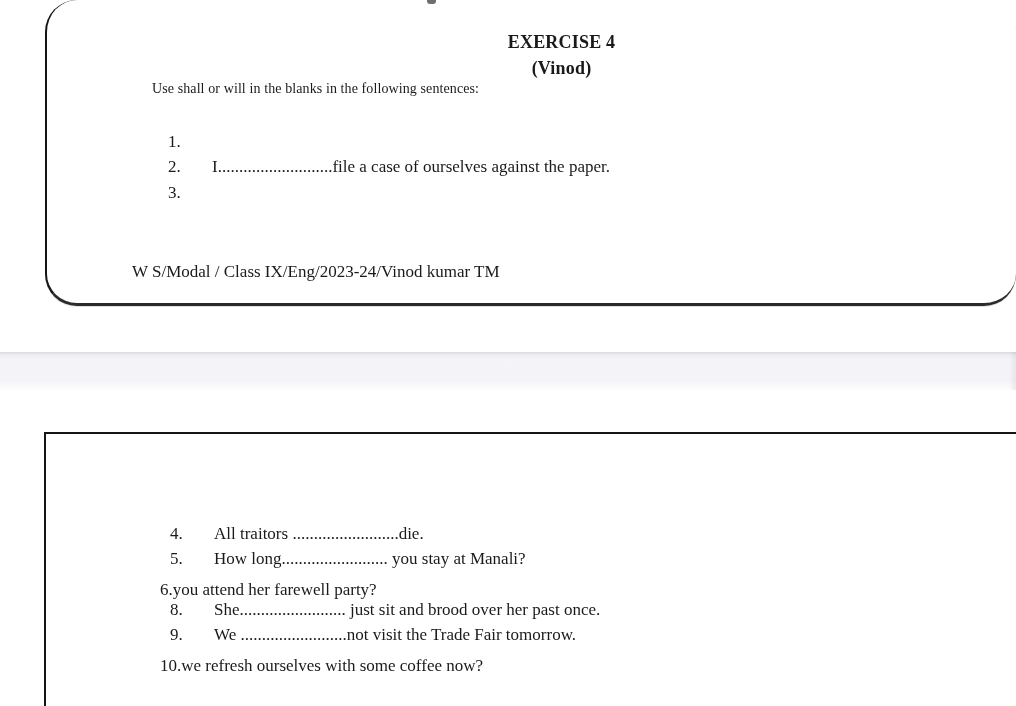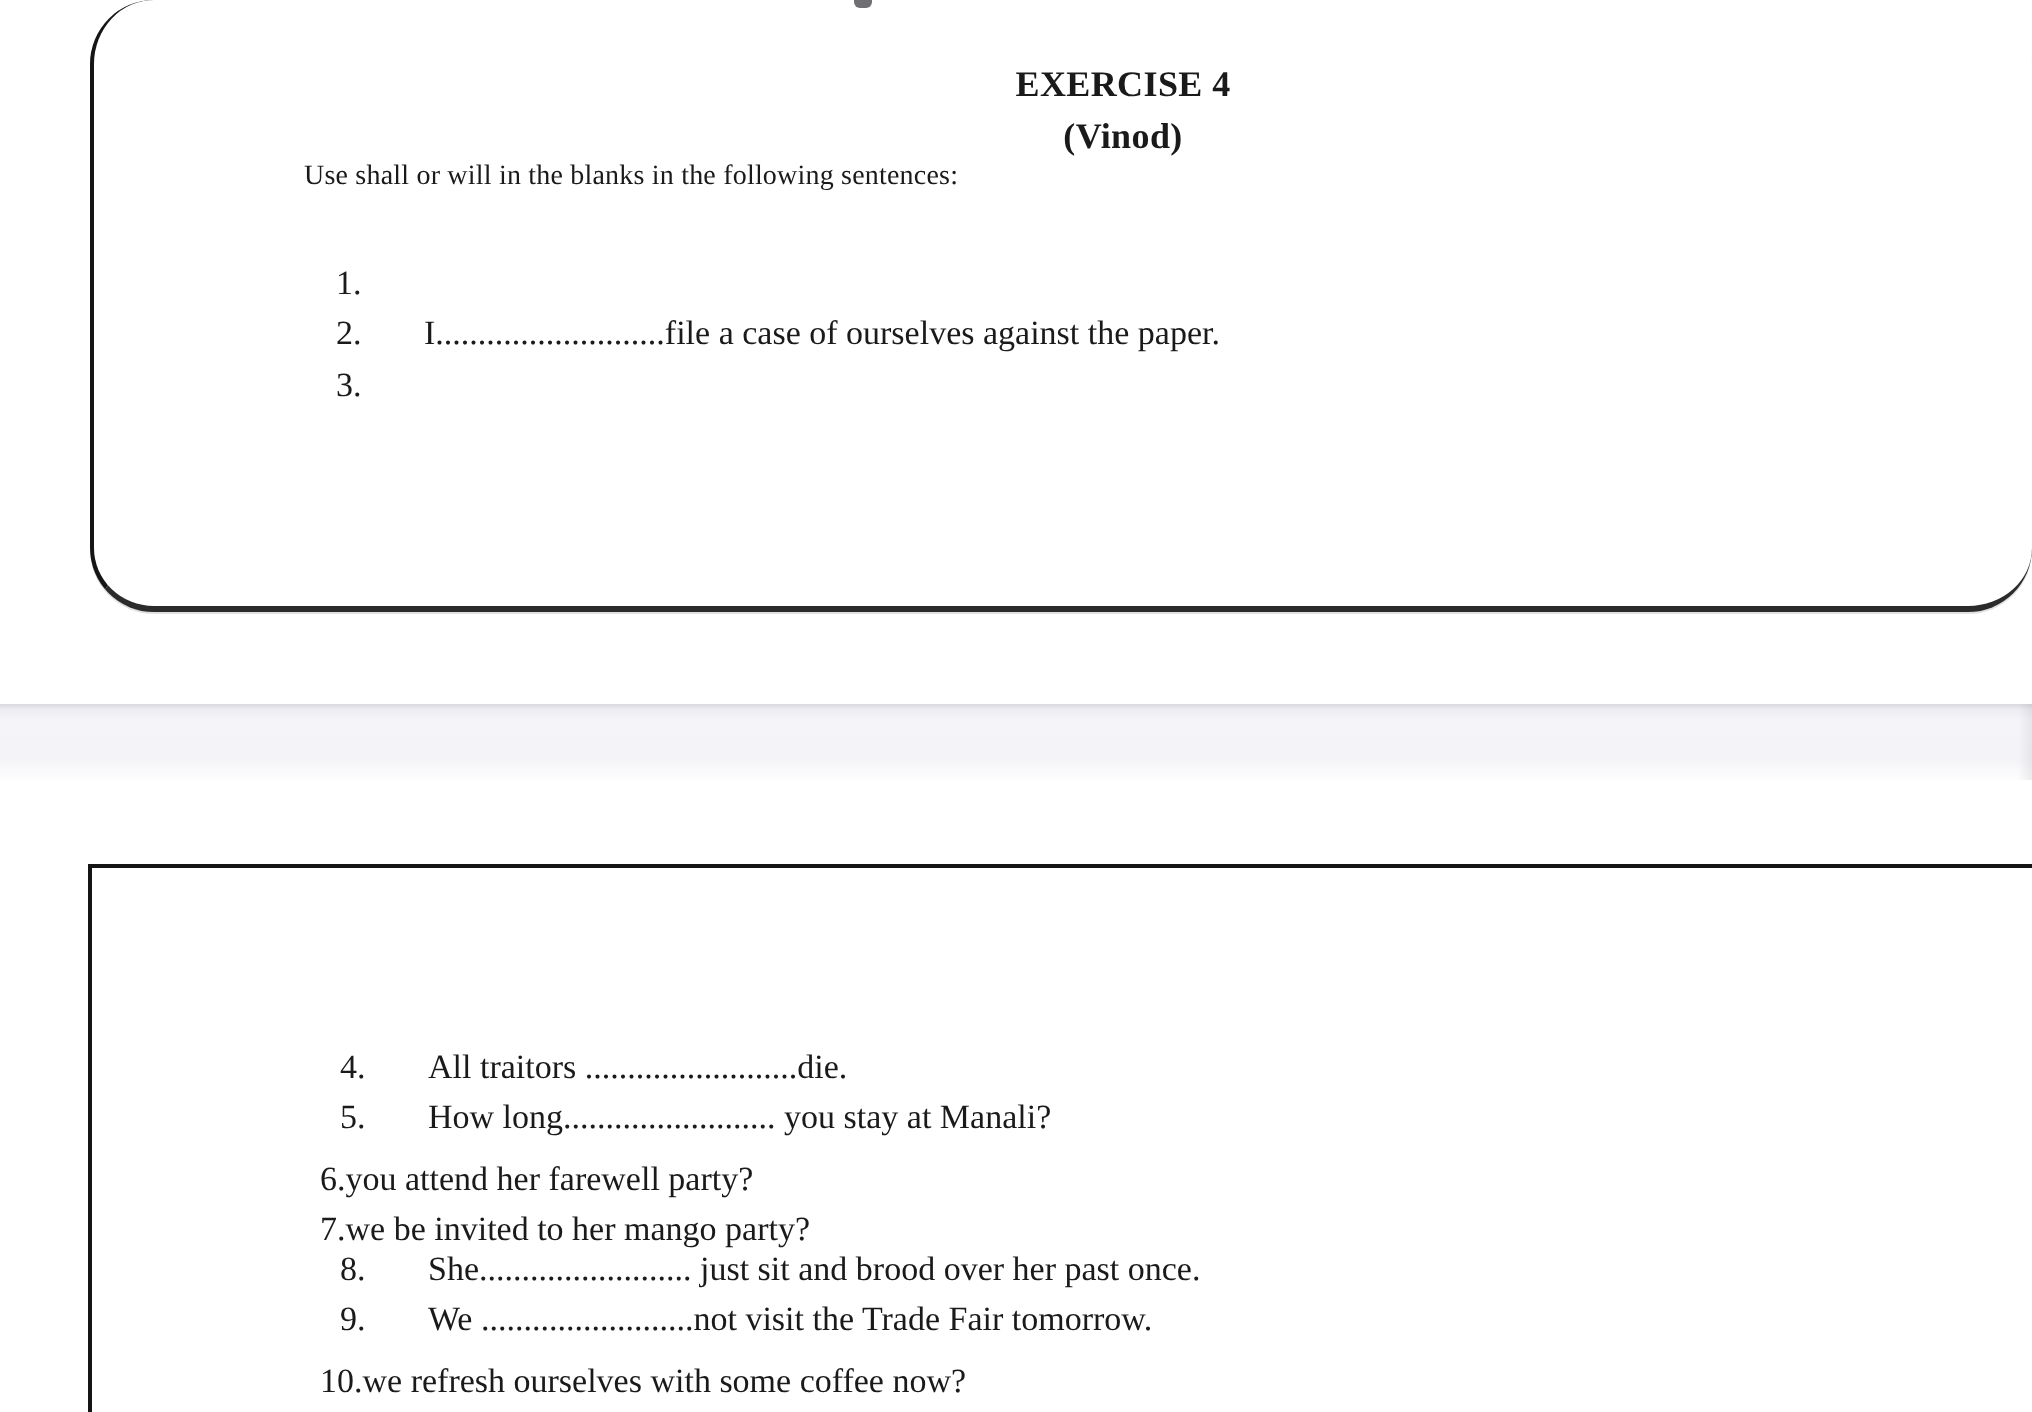--- a/index.html
+++ b/index.html
@@ -151,44 +151,41 @@
       </div>
       <div class="row">
         <span class="num">2.</span>
         <span class="txt">I...........................file a case of ourselves against the paper.</span>
       </div>
       <div class="row">
         <span class="num">3.</span>
       </div>
     </div>
 
+    <div class="footer-line">W S/Modal / Class IX/Eng/2023-24/Vinod kumar TM</div>
   </div>
 
   <div class="page-gap-band">
     <div class="band-right-edge"></div>
   </div>
 
   <div class="page2">
     <div class="p2-list">
       <div class="row">
         <span class="num">4.</span>
         <span class="txt">All traitors .........................die.</span>
       </div>
       <div class="row">
         <span class="num">5.</span>
         <span class="txt">How long......................... you stay at Manali?</span>
       </div>
       <div class="row flush">
 
         <span class="txt">6.you attend her farewell party?</span>
       </div>
-      <div class="row flush">
-
-        <span class="txt">7.we be invited to her mango party?</span>
-      </div>
       <div class="row">
         <span class="num">8.</span>
         <span class="txt">She......................... just sit and brood over her past once.</span>
       </div>
       <div class="row">
         <span class="num">9.</span>
         <span class="txt">We .........................not visit the Trade Fair tomorrow.</span>
       </div>
       <div class="row flush">
 

